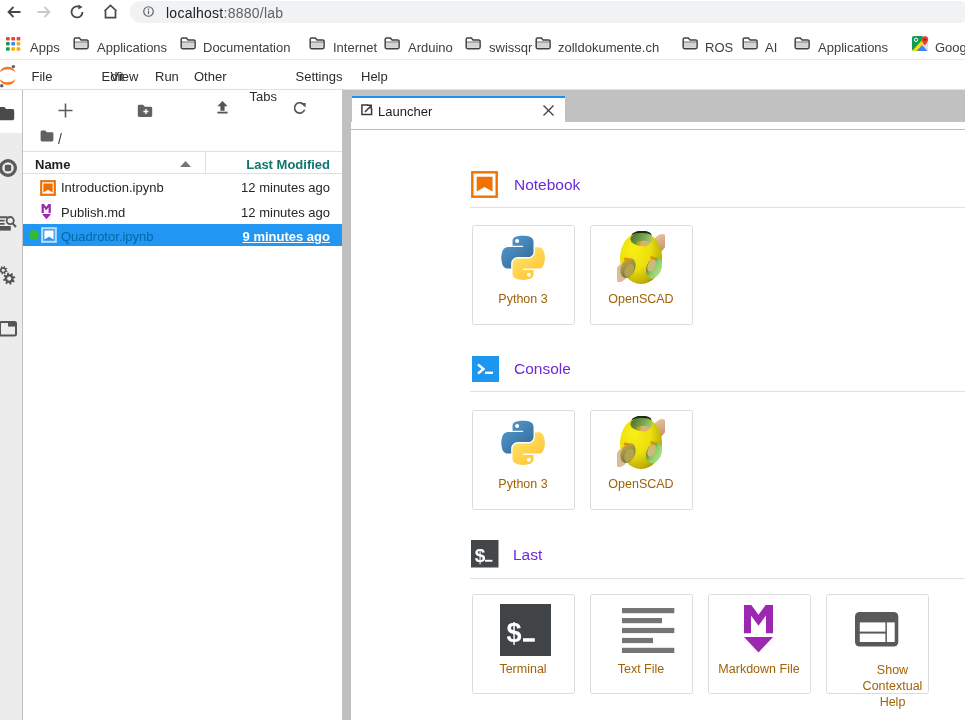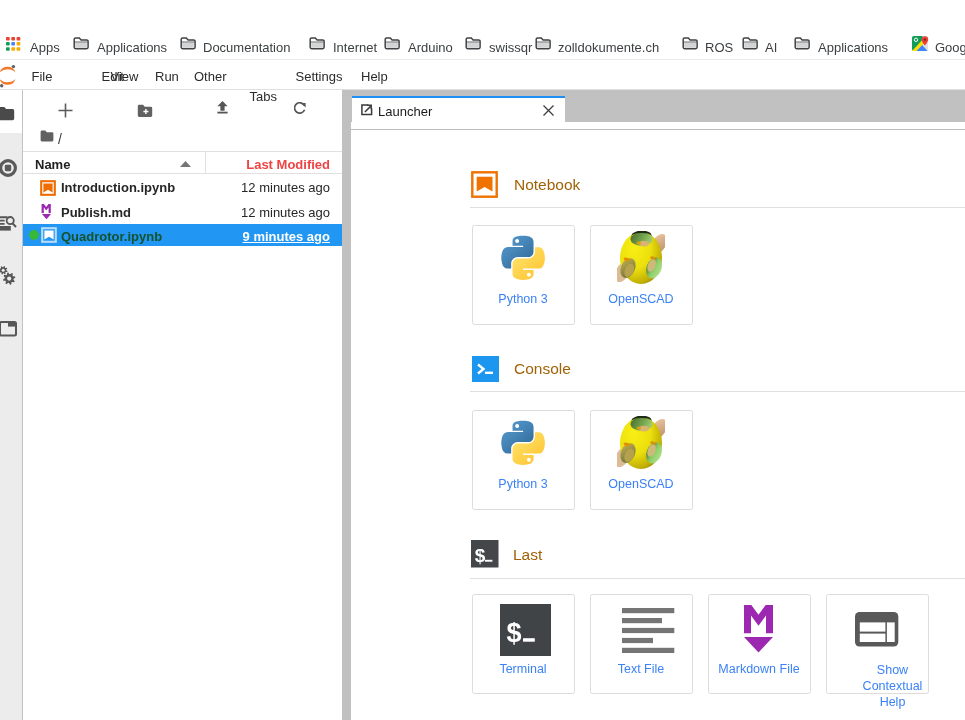--- a/index.html
+++ b/index.html
@@ -5,20 +5,42 @@
   * { margin:0; padding:0; box-sizing:border-box; }
   html,body { width:965px; height:720px; overflow:hidden; background:#fff;
     font-family:"Liberation Sans", sans-serif; }
   .abs { position:absolute; }
   #root { position:relative; width:965px; height:720px; background:#fff; }
 </style>
 </head>
 <body>
 <div id="root">
 
+<div class="abs" style="left:0;top:0;width:965px;height:24px;background:#fff;">
+  <svg class="abs" style="left:6px;top:4px;" width="16" height="16" viewBox="0 0 16 16">
+    <path d="M14.5 8 H2.5 M7.5 3 L2.5 8 L7.5 13" fill="none" stroke="#45494d" stroke-width="1.8"></path>
+  </svg>
+  <svg class="abs" style="left:36px;top:4px;" width="16" height="16" viewBox="0 0 16 16">
+    <path d="M1.5 8 H13.5 M8.5 3 L13.5 8 L8.5 13" fill="none" stroke="#c8cbce" stroke-width="1.8"></path>
+  </svg>
+  <svg class="abs" style="left:69px;top:4px;" width="16" height="16" viewBox="0 0 16 16">
+    <path d="M13.5 8 A5.5 5.5 0 1 1 9.6 2.7" fill="none" stroke="#45494d" stroke-width="1.8"></path>
+    <path d="M9.2 0.6 L13.6 2.9 L9.4 5.6 Z" fill="#45494d"></path>
+  </svg>
+  <svg class="abs" style="left:102px;top:3px;" width="17" height="17" viewBox="0 0 17 17">
+    <path d="M2.5 8 L8.5 2.3 L14.5 8 M3.5 7 V14.6 H13.5 V7" fill="none" stroke="#45494d" stroke-width="1.7"></path>
+  </svg>
+  <div class="abs" style="left:130px;top:1px;width:840px;height:22px;border-radius:11px;background:#f0f2f3;"></div>
+  <svg class="abs" style="left:143px;top:6px;" width="11" height="11" viewBox="0 0 12 12">
+    <circle cx="6" cy="6" r="5.2" fill="none" stroke="#5f6368" stroke-width="1.3"></circle>
+    <rect x="5.35" y="5" width="1.3" height="4" fill="#5f6368"></rect>
+    <rect x="5.35" y="2.8" width="1.3" height="1.4" fill="#5f6368"></rect>
+  </svg>
+  <div class="abs" style="left:166px;top:5px;font-size:14px;color:#202124;letter-spacing:0.25px;">localhost<span style="color:#5f6368">:8880/lab</span></div>
+</div>
 
 <div class="abs" style="left:0;top:24px;width:965px;height:36px;background:#fff;border-bottom:1px solid #ebebeb;"></div>
 <div id="bm" style="position:absolute;left:0;top:0;">
 
   <svg class="abs" style="left:6px;top:37px;" width="15" height="14" viewBox="0 0 15 14">
     <g>
       <rect x="0" y="0" width="3.7" height="3.5" rx="0.8" fill="#e94335"></rect>
       <rect x="5.3" y="0" width="3.7" height="3.5" rx="0.8" fill="#e94335"></rect>
       <rect x="10.6" y="0" width="3.7" height="3.5" rx="0.8" fill="#e94335"></rect>
       <rect x="0" y="5.1" width="3.7" height="3.5" rx="0.8" fill="#109d58"></rect>
@@ -169,21 +191,21 @@
     <path d="M0.6 1.9 a1.3 1.3 0 0 1 1.3-1.3 h3.4 l1.5 1.7 h5.3 a1.3 1.3 0 0 1 1.3 1.3 v6.5 a1.3 1.3 0 0 1 -1.3 1.3 H1.9 a1.3 1.3 0 0 1 -1.3-1.3 Z" fill="#616161"></path>
   </svg>
   <div class="abs" style="left:58px;top:131px;font-size:14px;color:#3b3b3b;">/</div>
 
   <div class="abs" style="left:23px;top:150.5px;width:319px;height:23px;border-top:1px solid #e0e0e0;border-bottom:1px solid #e0e0e0;"></div>
   <div class="abs" style="left:35px;top:156.8px;font-size:13px;font-weight:bold;color:#212121;">Name</div>
   <svg class="abs" style="left:179.5px;top:160.5px;" width="11" height="6" viewBox="0 0 11 6">
     <path d="M5.5 0 L11 6 H0 Z" fill="#757575"></path>
   </svg>
   <div class="abs" style="left:205px;top:151px;width:1px;height:22px;background:#e0e0e0;"></div>
-  <div class="abs" style="left:205px;top:156.8px;width:125px;text-align:right;font-size:13px;font-weight:bold;color:#ef4444;">Last Modified</div>
+  <div class="abs" style="left:205px;top:156.8px;width:125px;text-align:right;font-size:13px;font-weight:bold;color:#0f766e;">Last Modified</div>
 
   <svg class="abs" style="left:40px;top:180px;" width="16" height="16" viewBox="0 0 16 16">
     <rect x="1.2" y="1.2" width="13.6" height="13.6" fill="#fff" stroke="#EF6C00" stroke-width="2.1"></rect>
     <path d="M3.4 3.4 H12.6 V12.5 L8 9.7 L3.4 12.5 Z" fill="#EF6C00"></path>
   </svg>
   <div class="abs frn" style="left:61px;top:179.6px;">Introduction.ipynb</div>
   <div class="abs frt" style="top:179.6px;">12 minutes ago</div>
 
   <svg class="abs" style="left:40.8px;top:204.3px;" width="10.4" height="9" viewBox="0 0 29 28.3">
     <path d="M0 28.3 L0 0 L7.3 0 L14.5 9.8 L21.7 0 L29 0 L29 28.3 L22 28.3 L22 10.6 L14.5 20.8 L7 10.6 L7 28.3 Z" fill="#9c27b0"></path>
@@ -193,25 +215,25 @@
   </svg>
   <div class="abs frn" style="left:61px;top:204.6px;">Publish.md</div>
   <div class="abs frt" style="top:204.6px;">12 minutes ago</div>
 
   <div class="abs" style="left:23px;top:223.5px;width:319px;height:22.5px;background:#2196f3;"></div>
   <div class="abs" style="left:28.5px;top:229.8px;width:10px;height:10px;border-radius:50%;background:#38b838;"></div>
   <svg class="abs" style="left:41px;top:227px;" width="16" height="16" viewBox="0 0 16 16">
     <rect x="1.2" y="1.2" width="13.6" height="13.6" fill="#2196f3" stroke="#b8dcf8" stroke-width="2.1"></rect>
     <path d="M3.4 3.4 H12.6 V12.5 L8 9.7 L3.4 12.5 Z" fill="#fff"></path>
   </svg>
-  <div class="abs frn" style="left:61px;top:228.5px;color:#14532d;">Quadrotor.ipynb</div>
+  <div class="abs frn" style="left:61px;top:228.5px;color:#0369a1;">Quadrotor.ipynb</div>
   <div class="abs frt" style="top:228.5px;color:#fff;font-weight:bold;text-decoration:underline;">9 minutes ago</div>
 </div>
 <style>
-  .frn { font-size:13px; color:#262626;font-weight:bold; }
+  .frn { font-size:13px; color:#262626; }
   .frt { font-size:13px; color:#262626; left:205px; width:125px; text-align:right; }
 </style>
 
 <div class="abs" style="left:342px;top:90px;width:9px;height:630px;background:#c0c0c0;"></div>
 
 <div class="abs" style="left:351px;top:90px;width:614px;height:32px;background:#c1c1c1;"></div>
 <div class="abs" style="left:352px;top:96px;width:213px;height:26px;background:#fff;border-top:2.5px solid #1e90f5;"></div>
 <svg class="abs" style="left:360px;top:103px;" width="13" height="13" viewBox="0 0 13 13">
   <path d="M8.3 1.9 H1.9 V11.6 H11.6 V5.2" fill="none" stroke="#3b3b3b" stroke-width="1.5"></path>
   <path d="M4.9 9 L10.8 3.1" fill="none" stroke="#3b3b3b" stroke-width="1.5"></path>
@@ -379,18 +401,18 @@
     <rect x="4.8" y="10.4" width="25.6" height="9.2" fill="#fff"></rect>
     <rect x="4.8" y="21.6" width="25.6" height="8.4" fill="#fff"></rect>
     <rect x="31.9" y="10.4" width="7.8" height="19.6" fill="#fff"></rect>
   </svg>
   <div class="abs clab" style="left:471.5px;top:661.5px;">Terminal</div>
   <div class="abs clab" style="left:589.5px;top:661.5px;">Text File</div>
   <div class="abs clab" style="left:707.5px;top:661.5px;">Markdown File</div>
   <div class="abs clab" style="left:825.5px;top:661.5px;line-height:16px;padding-left:31px;">Show Contextual<br>Help</div>
 </div>
 <style>
-  .sect { font-size:15.5px; color:#a16207; }
+  .sect { font-size:15.5px; color:#6d28d9; }
   .sep  { left:470px; width:495px; height:1px; background:#e0e0e0; }
-  .clab { width:103px; text-align:center; font-size:12.5px; color:#3b82f6; }
+  .clab { width:103px; text-align:center; font-size:12.5px; color:#a16207; }
 </style>
 
 </div>
 
 </body></html>

